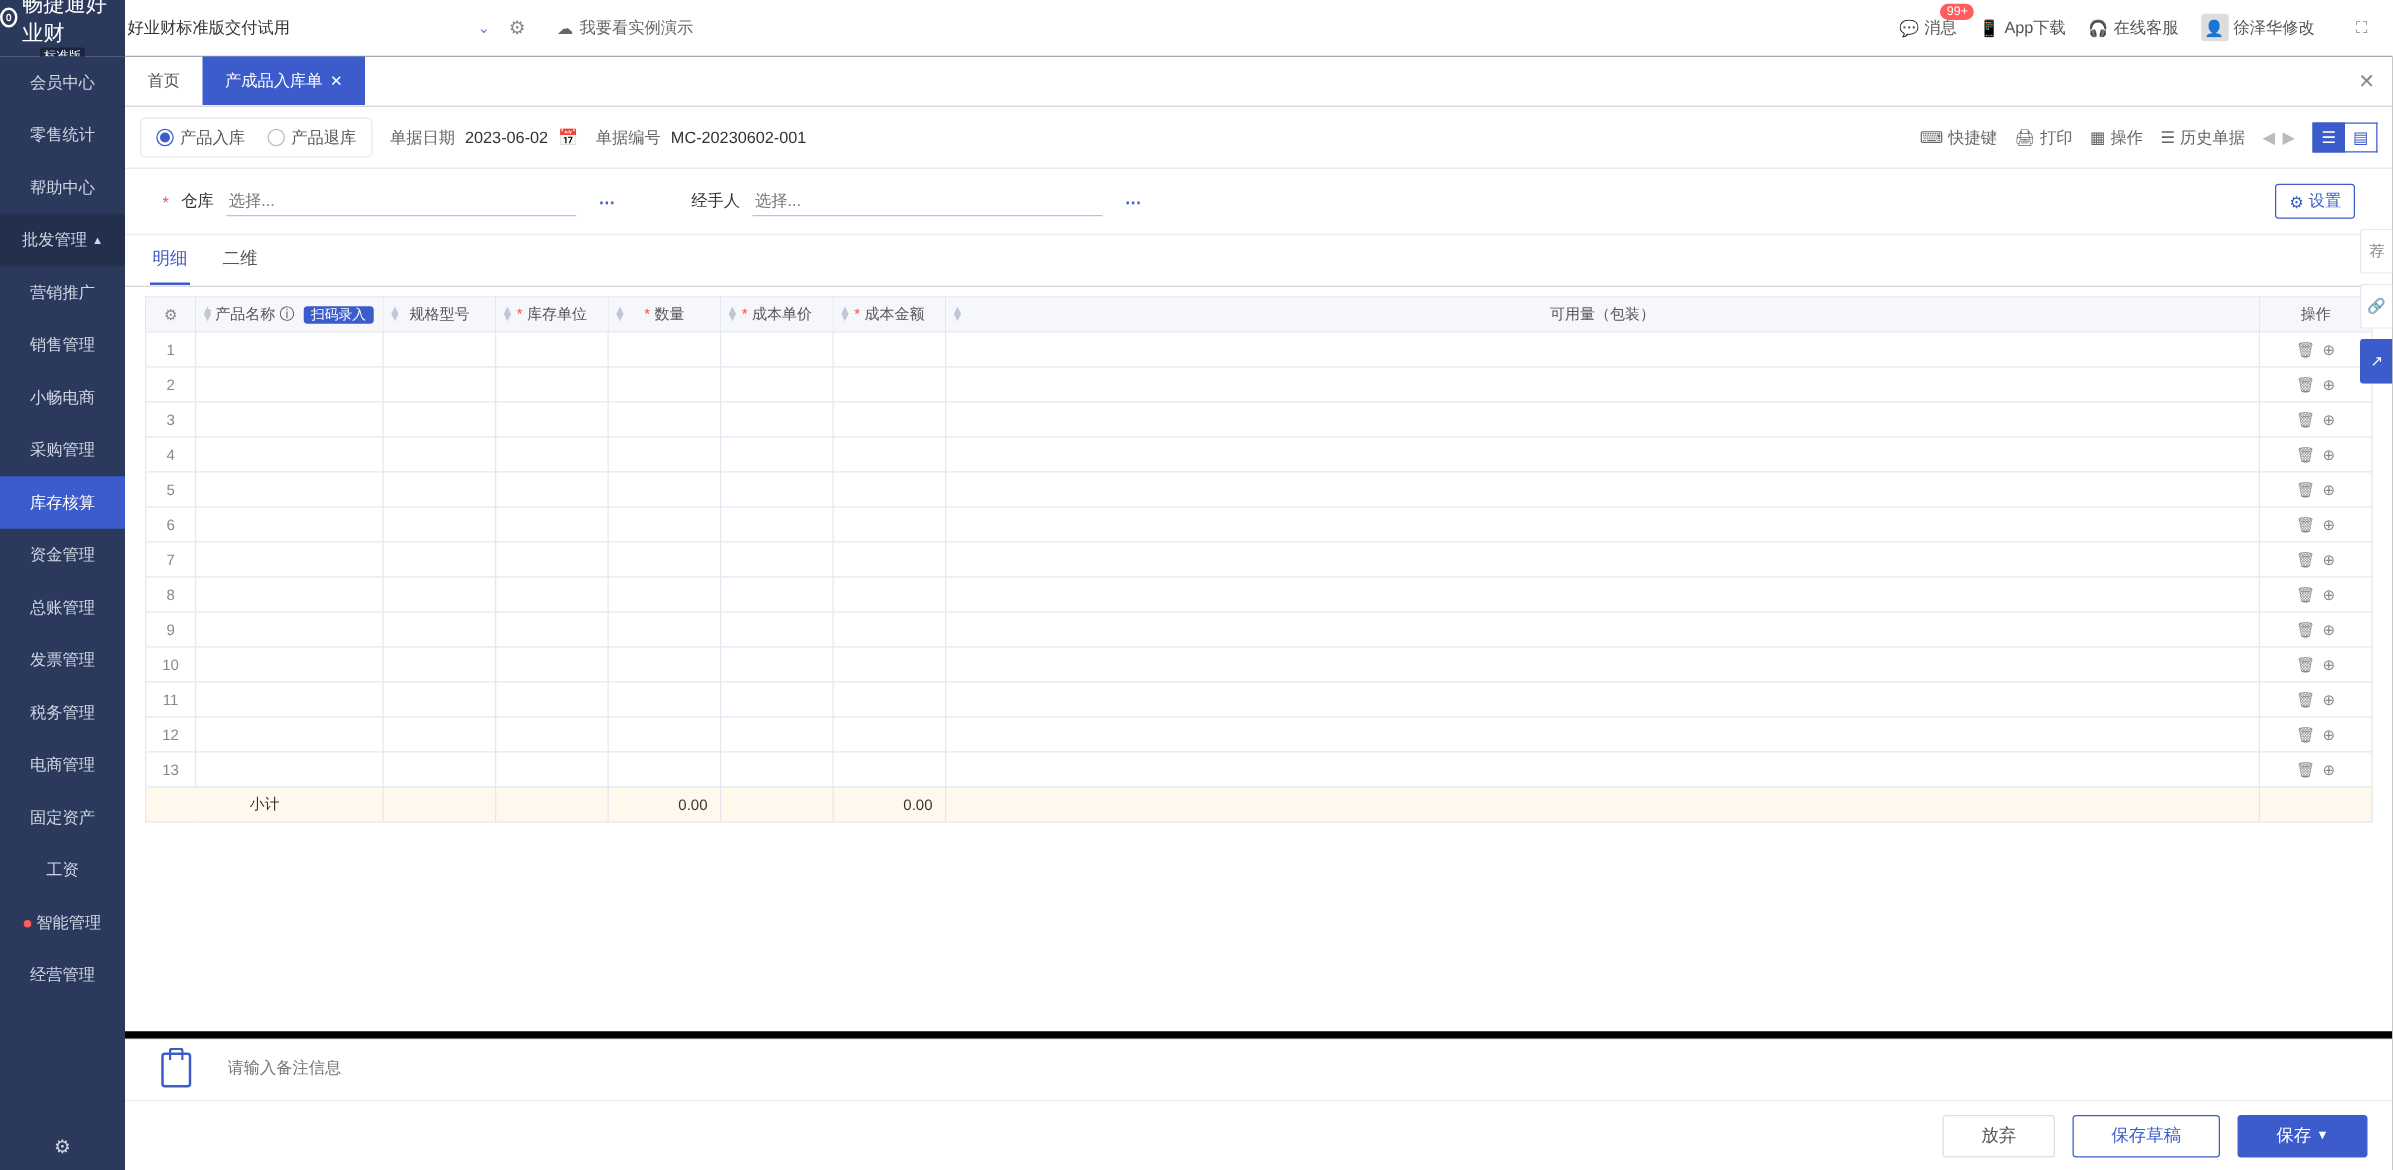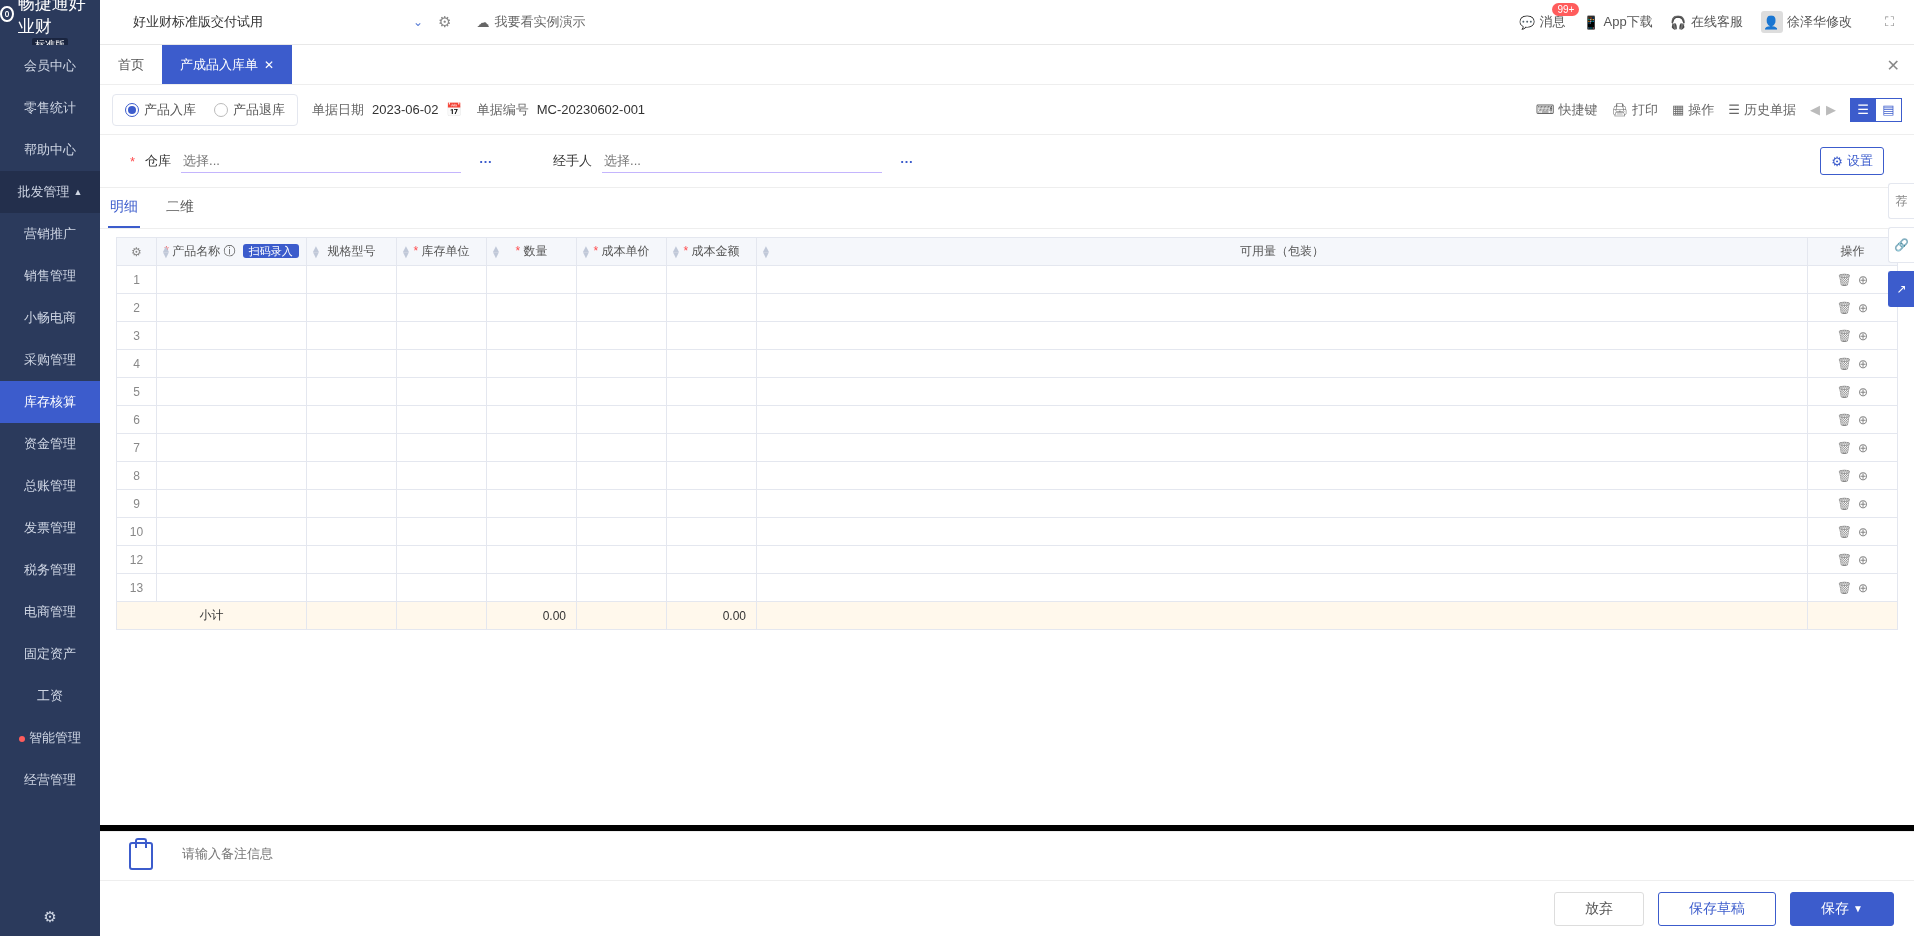--- a/index.html
+++ b/index.html
@@ -3,21 +3,21 @@
 <meta charset="utf-8">
 <style>
 * { margin: 0; padding: 0; box-sizing: border-box; font-family: "Microsoft YaHei", -apple-system, sans-serif; }
 body { background: #fff; font-size: 13px; color: #333; overflow: hidden; }
 
 
 .top-header { height: 45px; display: flex; align-items: center; padding: 0 20px 0 0; border-bottom: 1px solid #e8e8e8; background: #fff; position: relative; }
 .logo-area { width: 100px; height: 45px; background: #2b3a5c; color: #fff; display: flex; flex-direction: column; align-items: center; justify-content: center; font-size: 11px; }
 .logo-area .logo-icon { width: 16px; height: 16px; border: 2px solid #fff; border-radius: 50%; margin-bottom: 2px; position: relative; }
 .logo-area .logo-icon::after { content: ""; position: absolute; inset: 3px; border: 1px solid #fff; border-radius: 50%; }
-.product-select { margin-left: 33px; display: flex; align-items: center; gap: 10px; cursor: pointer; }
+.product-select { margin-left: 2px; display: flex; align-items: center; gap: 10px; cursor: pointer; }
 .product-select .chev { color: #5a7ed6; font-size: 12px; margin-left: 140px;}
 .gear-btn { margin-left: 15px; color: #888; font-size: 15px; cursor: pointer; }
 .demo-link { margin-left: 25px; color: #666; display: flex; align-items: center; gap: 5px; cursor: pointer; }
 .top-right { margin-left: auto; display: flex; align-items: center; gap: 18px; color: #555; }
 .tr-item { display: flex; align-items: center; gap: 4px; cursor: pointer; position: relative; font-size: 13px; }
 .badge { position: absolute; top: -10px; right: -14px; background: #ff5c5c; color: #fff; border-radius: 9px; font-size: 10px; padding: 1px 5px; }
 .avatar { width: 22px; height: 22px; background: #ddd; border-radius: 3px; display: inline-flex; align-items: center; justify-content: center; color: #999; }
 .expand-btn { margin-left: 15px; color: #888; cursor: pointer; }
 
 
@@ -59,21 +59,21 @@
 
 
 .form-row { background: #fff; padding: 12px 30px; display: flex; align-items: center; gap: 60px; border-bottom: 1px solid #eee; }
 .form-field { display: flex; align-items: center; gap: 10px; font-size: 13px; }
 .form-field .req { color: #ff4d4f; }
 .form-field input { border: none; border-bottom: 1px solid #c4b5fd; padding: 4px 2px; width: 280px; font-size: 13px; outline: none; background: transparent; }
 .form-field .more-icon { color: #3c5ccc; cursor: pointer; margin-left: 8px; font-weight: bold; letter-spacing: 1px;}
 .settings-btn { margin-left: auto; border: 1px solid #3c5ccc; color: #3c5ccc; padding: 4px 10px; border-radius: 3px; background: #fff; display: flex; align-items: center; gap: 4px; cursor: pointer; font-size: 13px;}
 
 
-.sub-tabs { background: #fff; padding: 0 8px; display: flex; gap: 24px; border-bottom: 1px solid #eee; }
+.sub-tabs { background: #fff; padding: 0 20px; display: flex; gap: 24px; border-bottom: 1px solid #eee; }
 .sub-tab { padding: 10px 2px; cursor: pointer; font-size: 14px; color: #555; }
 .sub-tab.active { color: #3c5ccc; border-bottom: 2px solid #3c5ccc; font-weight: 500;}
 
 
 .table-wrap { flex: 1; background: #fff; padding: 8px 16px 0 16px; overflow: auto; }
 table { border-collapse: collapse; width: 100%; table-layout: fixed; border: 1px solid #e4e7ef; }
 th, td { border: 1px solid #e4e7ef; height: 28px; font-size: 12px; padding: 0 6px; }
 th { background: #f5f7fb; color: #555; font-weight: normal; position: relative; }
 th .req { color: #ff4d4f; }
 th .sort { color: #c0c8d8; font-size: 10px; position: absolute; left: 4px; top: 50%; transform: translateY(-50%); display: flex; flex-direction: column; line-height: 6px;}
@@ -388,20 +388,31 @@
               <td></td>
               <td></td>
               <td></td>
               <td class="num"></td>
               <td class="num"></td>
               <td class="num"></td>
               <td></td>
               <td class="op-cell"><span>🗑</span><span>⊕</span></td>
             </tr>
             <tr>
+              <td class="col-idx">11</td>
+              <td></td>
+              <td></td>
+              <td></td>
+              <td class="num"></td>
+              <td class="num"></td>
+              <td class="num"></td>
+              <td></td>
+              <td class="op-cell"><span>🗑</span><span>⊕</span></td>
+            </tr>
+            <tr>
               <td class="col-idx">12</td>
               <td></td>
               <td></td>
               <td></td>
               <td class="num"></td>
               <td class="num"></td>
               <td class="num"></td>
               <td></td>
               <td class="op-cell"><span>🗑</span><span>⊕</span></td>
             </tr>

